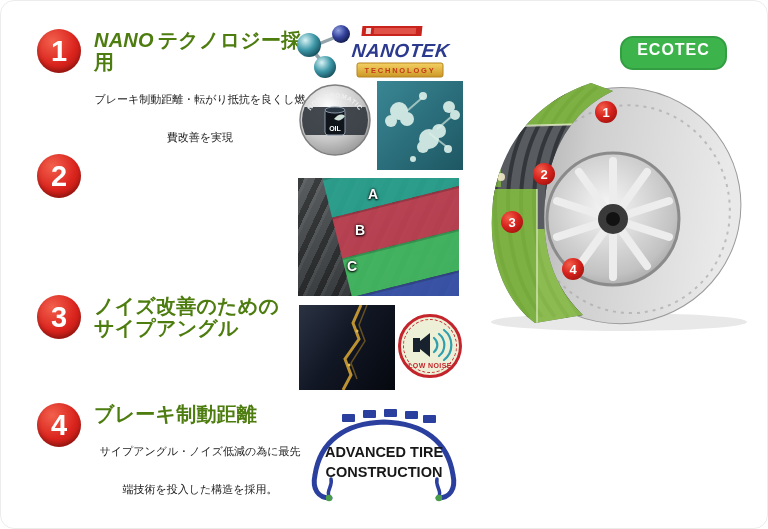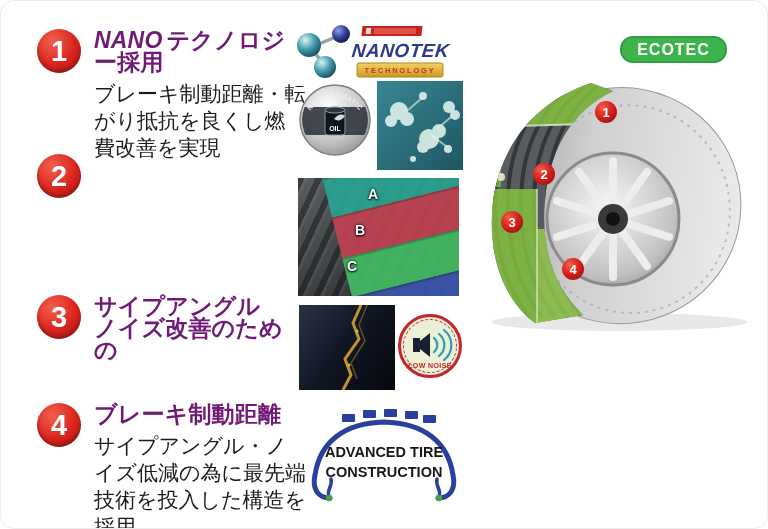--- a/index.html
+++ b/index.html
@@ -6,23 +6,23 @@
   .canvas{position:relative;width:768px;height:529px;background:#ffffff;overflow:hidden;
           font-family:"Liberation Sans",sans-serif;border:1px solid #ececec;border-radius:14px;box-sizing:border-box;}
 
   
   .feature{position:absolute;left:36px;display:flex;align-items:flex-start;gap:13px;}
   .badge{width:44px;height:44px;border-radius:50%;flex:0 0 44px;
          background:radial-gradient(circle at 35% 28%, #f2604c 0%, #da241d 55%, #a81410 100%);
          color:#fff;font-weight:bold;font-size:29px;text-align:center;line-height:44px;
          box-shadow:inset 0 -3px 4px rgba(0,0,0,.25);}
   .f-text{width:212px;}
-  .f-title{font-weight:bold;font-size:23px;color:#701a75;line-height:22px;letter-spacing:.2px;}
+  .f-title{font-weight:bold;font-size:20px;color:#4d7c0f;line-height:22px;letter-spacing:.2px;}
   .f-title .en{font-style:italic;margin-right:4px;}
-  .f-body{margin-top:7px;font-size:21px;color:#1b1b1b;line-height:27px;}
+  .f-body{margin-top:7px;font-size:11px;color:#1b1b1b;line-height:38px;text-align:center;}
 
   
   .abs{position:absolute;}
   .mole-img{left:376px;top:80px;width:86px;height:89px;}
   .blockpattern{left:297px;top:177px;width:161px;height:118px;overflow:hidden;
     background:linear-gradient(160deg,#595d5f,#2e3133);}
   .blockpattern .treadtex{position:absolute;inset:0;
     background:repeating-linear-gradient(115deg, rgba(0,0,0,.35) 0 6px, rgba(255,255,255,.05) 6px 9px, transparent 9px 16px);}
   .bands{position:absolute;left:44px;top:-20px;width:150px;height:180px;transform:rotate(-14deg);}
   .band{width:100%;opacity:.92;border-top:2px solid rgba(0,0,0,.18);}
@@ -33,21 +33,21 @@
   .bp-label{position:absolute;color:#fff;font-weight:bold;font-size:14px;text-shadow:0 1px 2px #000, 0 0 3px #000;}
   .sipe{left:298px;top:304px;width:96px;height:85px;
     background:linear-gradient(125deg,#2b3343 0%,#121725 45%,#05080e 100%);}
   .lownoise{left:397px;top:313px;width:64px;height:64px;border-radius:50%;
     background:#edf0d6;border:3px solid #c4242b;box-sizing:border-box;}
   .lownoise::before{content:"";position:absolute;inset:2px;border:1.5px dashed #c4242b;border-radius:50%;}
   .ln-label{position:absolute;left:0;right:0;bottom:6px;text-align:center;
     color:#c4242b;font-weight:bold;font-size:7px;letter-spacing:.4px;}
 
   
-  .ecotec{left:619px;top:35px;width:107px;height:27px;background:#3cb44b;border:2px solid #339e41;
+  .ecotec{left:619px;top:35px;width:107px;height:34px;background:#3cb44b;border:2px solid #339e41;
     border-radius:13px;box-sizing:border-box;color:#fff;font-weight:bold;font-size:16px;
     letter-spacing:1px;text-align:center;line-height:23px;}
 </style>
 </head>
 <body>
 
 <div class="canvas">
 
   <div class="feature" style="top:28px;">
     <div class="badge">1</div>
@@ -62,22 +62,22 @@
   <div class="feature" style="top:153px;">
     <div class="badge">2</div>
     <div class="f-text">
     </div>
   </div>
 
   <div class="feature" style="top:294px;">
     <div class="badge">3</div>
     <div class="f-text">
       <div class="f-title">
+        <div>ノイズ改善のための</div>
         <div>サイプアングル</div>
-        <div>ノイズ改善のための</div>
       </div>
     </div>
   </div>
 
   <div class="feature" style="top:402px;">
     <div class="badge">4</div>
     <div class="f-text">
       <div class="f-title">ブレーキ制動距離</div>
       <div class="f-body">サイプアングル・ノイズ低減の為に最先端技術を投入した構造を採用。</div>
     </div>

